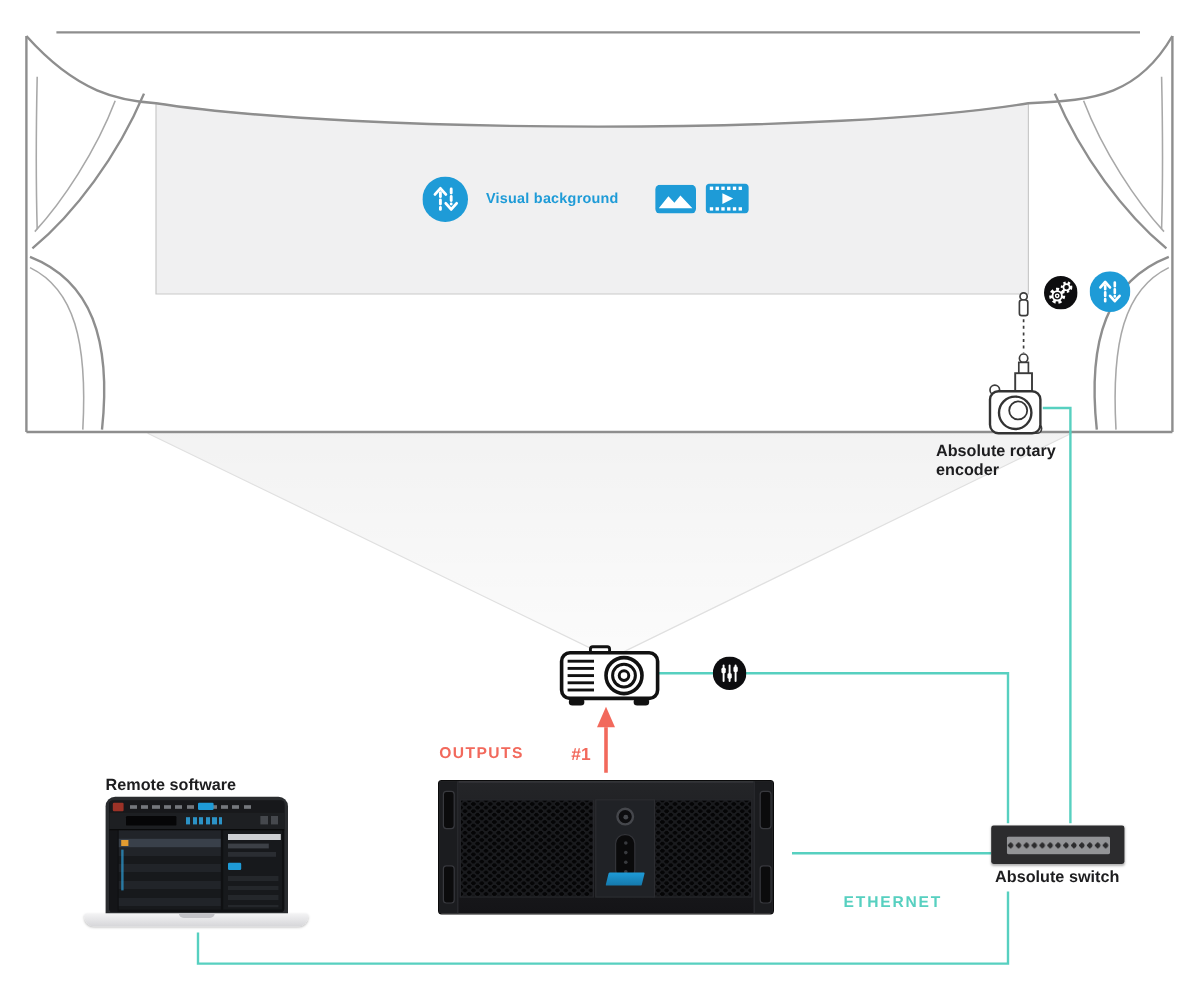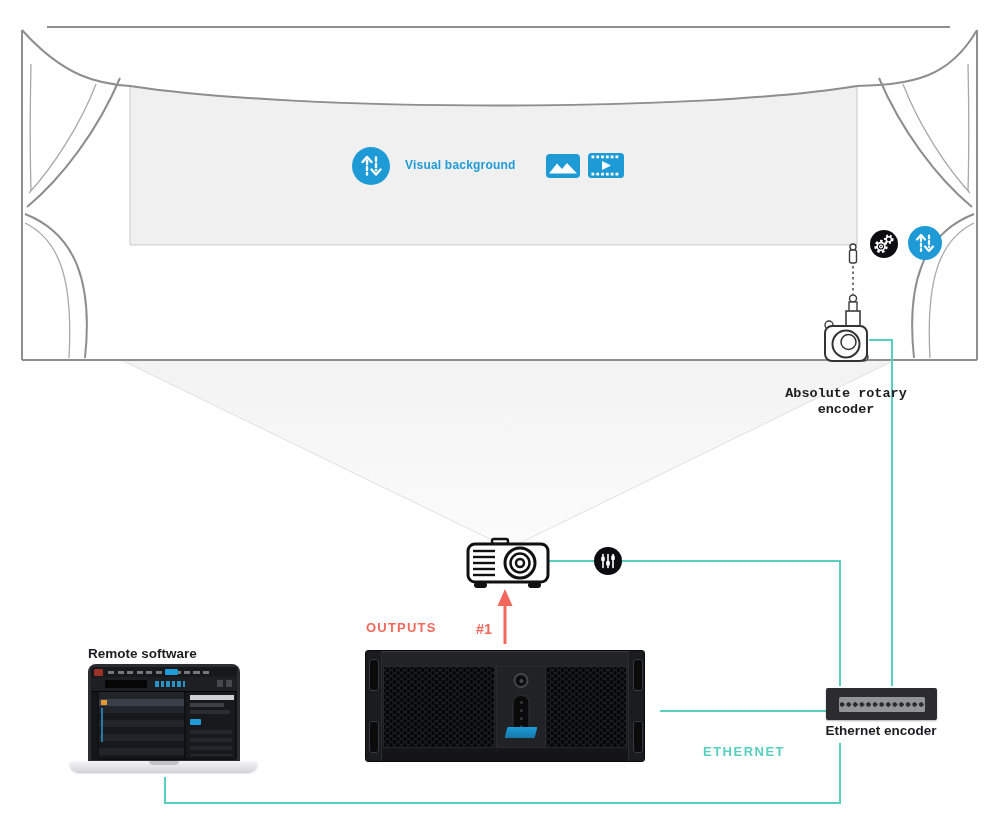--- a/index.html
+++ b/index.html
@@ -10,21 +10,21 @@
   #canvas{position:relative;width:1000px;height:831px;background:#fff;overflow:hidden;
           font-family:"Liberation Sans",sans-serif;}
   #linework{position:absolute;left:0;top:0;}
   .abs{position:absolute;}
   .lbl{position:absolute;color:var(--label);font-weight:600;}
 
   
   .vb-text{left:405px;top:158px;font-size:12px;color:var(--blue);letter-spacing:.2px;}
 
   
-  .enc-label{left:780px;top:386px;width:132px;text-align:center;font-size:13.5px;line-height:16px;font-family:Liberation Mono, monospace;}
+  .enc-label{left:780px;top:368px;width:132px;text-align:left;font-size:13.5px;line-height:16px;}
   .remote-label{left:88px;top:646px;width:150px;text-align:left;font-size:13.5px;}
   .switch-label{left:816px;top:723px;width:130px;text-align:center;font-size:13.5px;}
   .outputs-label{left:366px;top:620px;font-size:13px;letter-spacing:1.2px;color:var(--coral);}
   .outnum-label{left:476px;top:621px;font-size:14.5px;font-weight:800;color:var(--coral);}
   .eth-label{left:703px;top:744px;font-size:13px;letter-spacing:1.5px;color:var(--teal);}
 
   
   .laptop{left:70px;top:664px;width:187px;height:110px;}
   .lt-screen{position:absolute;left:18px;top:0;width:152px;height:99px;background:#2a2c2f;
              border-radius:8px 8px 2px 2px;padding:3px;box-sizing:border-box;}
@@ -309,15 +309,15 @@
           <i style="top:29px"></i>
       </div>
       <div class="rk-logo"></div>
     </div>
   </div>
 
   <div class="lbl eth-label">ETHERNET</div>
   <div class="abs switch">
     <div class="ports"></div>
   </div>
-  <div class="lbl switch-label">Ethernet encoder</div>
+  <div class="lbl switch-label">Absolute switch</div>
 
 </div>
 
 </body></html>

